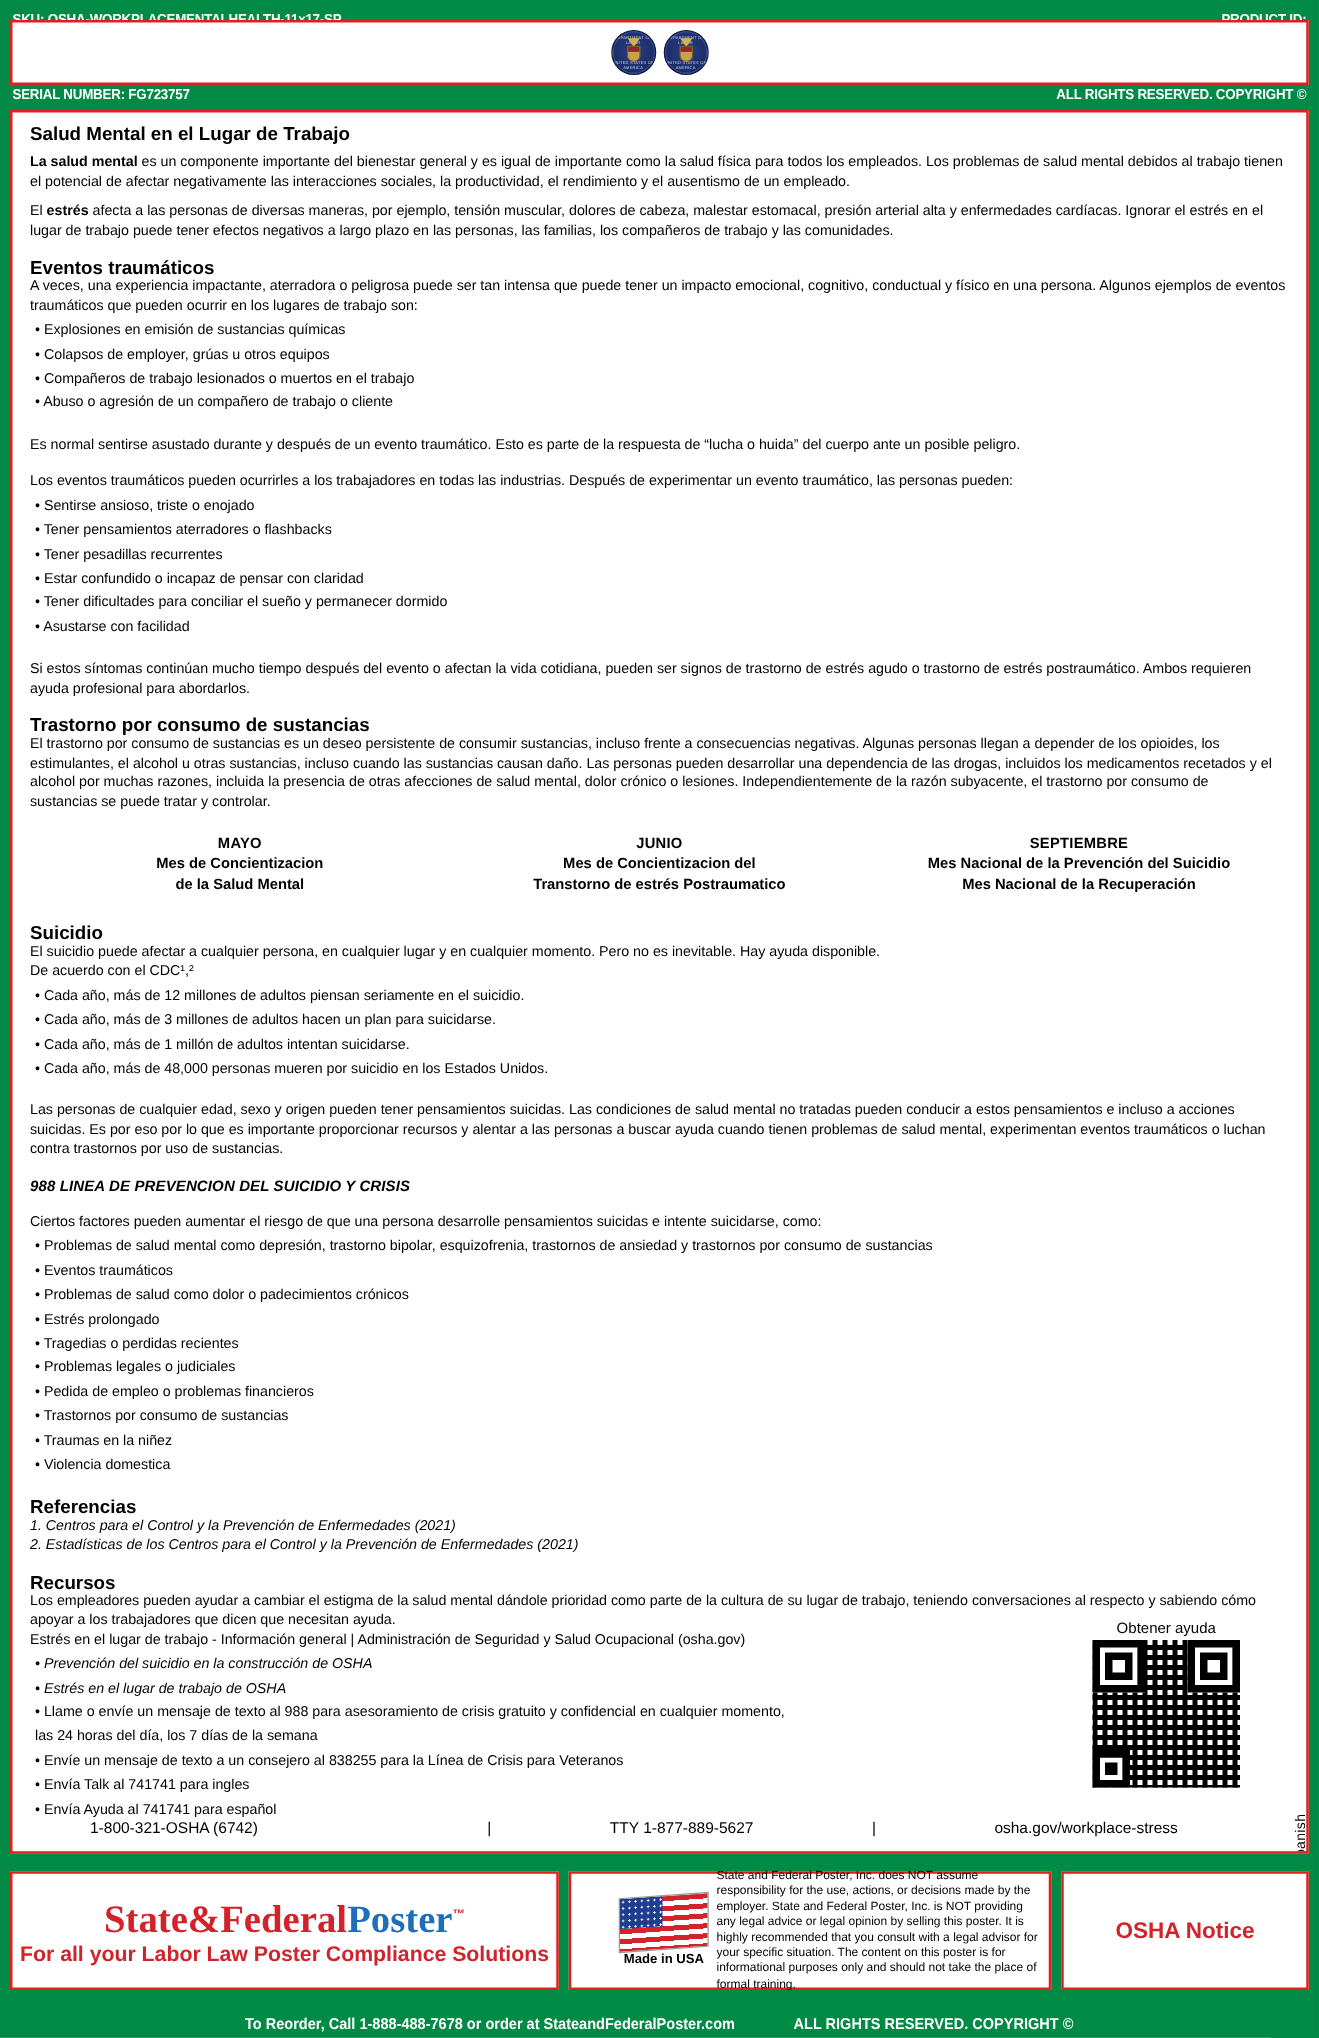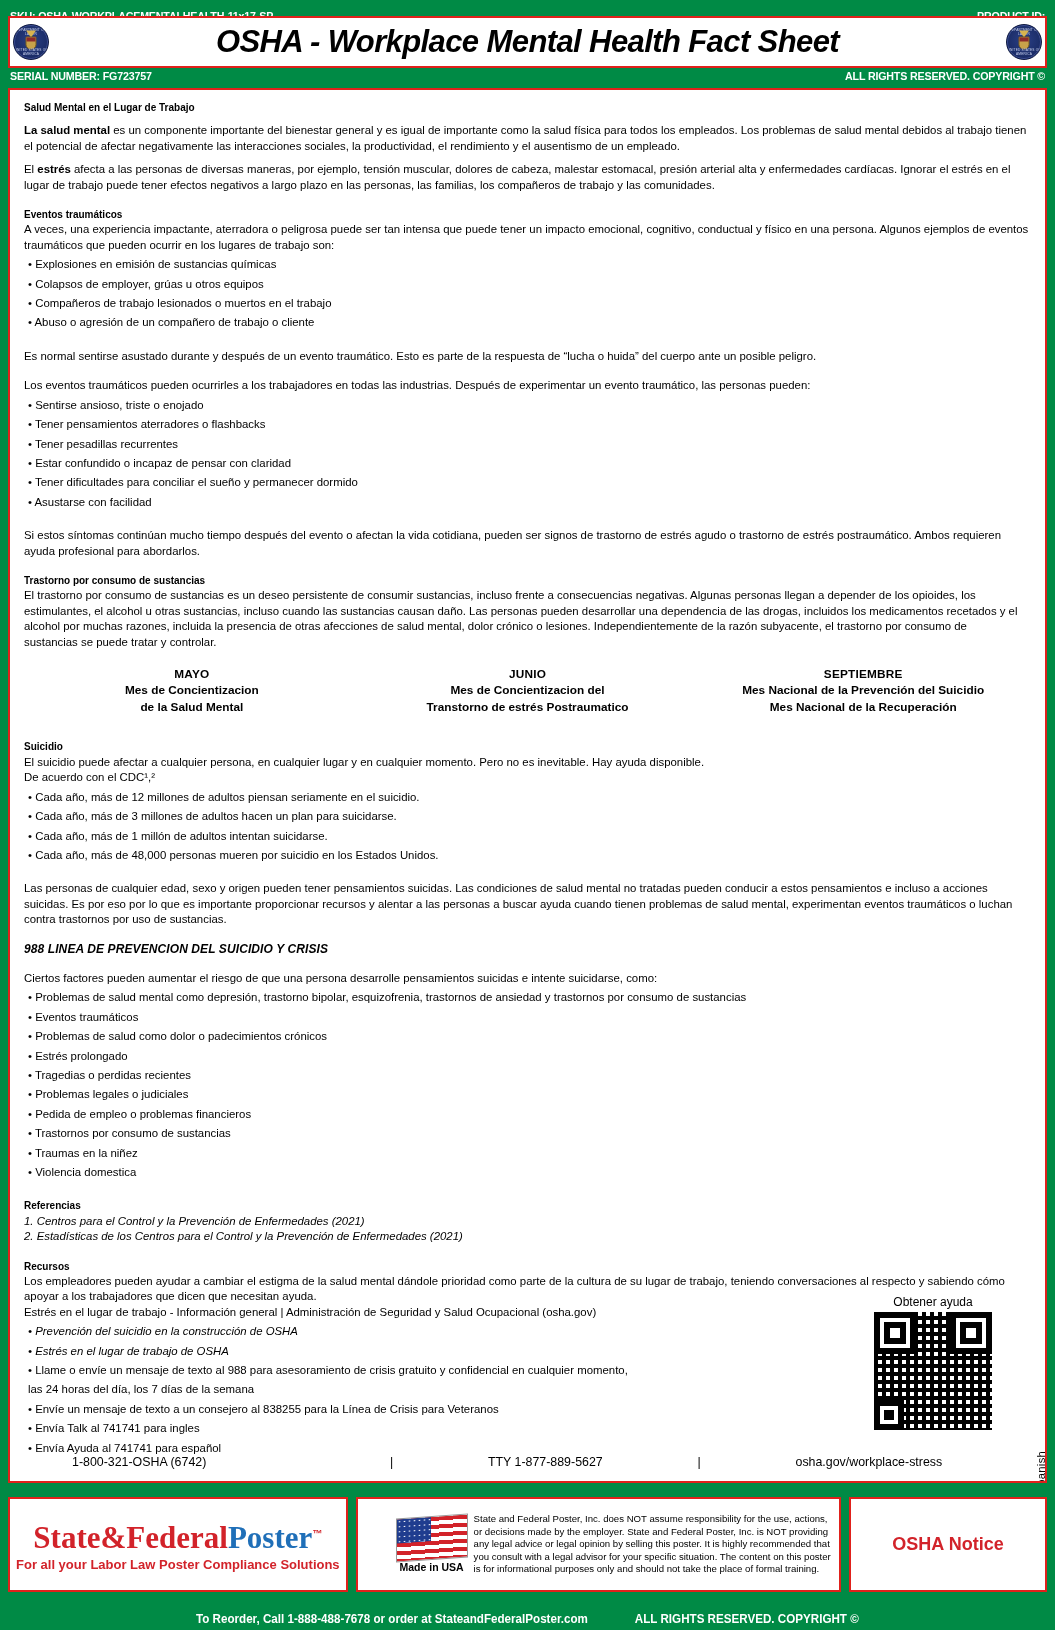--- a/index.html
+++ b/index.html
@@ -109,21 +109,21 @@
     background: #ffffff;
     border: 2px solid #e0211b;
     padding: 10px 14px 0 14px;
     overflow: hidden;
   }
   .content {
     position: relative;
     font-size: 11.4px; line-height: 15.4px; color: #000;
     font-family: "Liberation Sans", sans-serif;
   }
-  .h-bold { font-weight: bold; font-size: 10px; }
+  .h-bold { font-weight: bold; font-size: 15px; }
   .para { margin: 0; }
   .gap-s { height: 8px; }
   .gap-m { height: 14px; }
   .gap-l { height: 20px; }
   .bullets p { margin: 4px; }
   .ital { font-style: italic; }
   .bolditalic { font-weight: bold; font-style: italic; font-size: 12px; letter-spacing: 0.1px; }
 
   
   .months {
@@ -198,21 +198,21 @@
   .logo-line1 {
     font-family: "Liberation Serif", serif;
     font-size: 31px; font-weight: bold; line-height: 34px;
     white-space: nowrap; position: relative;
   }
   .logo-line1 .red { color: #d2232a; text-align: right; }
   .logo-line1 .blue { color: #1f6fb8; }
   .logo-tm { font-size: 10px; vertical-align: super; color:#d2232a; font-family:"Liberation Sans",sans-serif;}
   .logo-line2 {
     font-family: "Liberation Sans", sans-serif;
-    font-size: 13px; color: #d2232a; font-weight: bold;
+    font-size: 17px; color: #d2232a; font-weight: bold;
     white-space: nowrap; margin-top: 1px;
   }
   .box-disc { flex: 1 1 auto; padding: 4px 6px; gap: 6px; }
   .flagwrap { flex: 0 0 76px; text-align: center; padding-left: 32px; }
   .flag {
     width: 72px; height: 44px; position: relative; overflow: hidden;
     background: #ffffff;
     background-image: repeating-linear-gradient(180deg,#d2232a 0 4px,#ffffff 4px 8px);
     border: 0.5px solid #999;
     transform: skewY(-4deg);
@@ -264,21 +264,20 @@
   <div class="titleband">
     <div class="seal">
       <div class="seal-inner">
         <div class="seal-ring"></div>
         <div class="seal-text-top">DEPARTMENT OF LABOR</div>
         <div class="seal-eagle"></div>
         <div class="seal-shield"></div>
         <div class="seal-text-bot">UNITED STATES OF AMERICA</div>
       </div>
     </div>
-    <div class="main-title">OSHA - Workplace Mental Health Fact Sheet</div>
     <div class="seal">
       <div class="seal-inner">
         <div class="seal-ring"></div>
         <div class="seal-text-top">DEPARTMENT OF LABOR</div>
         <div class="seal-eagle"></div>
         <div class="seal-shield"></div>
         <div class="seal-text-bot">UNITED STATES OF AMERICA</div>
       </div>
     </div>
   </div>

